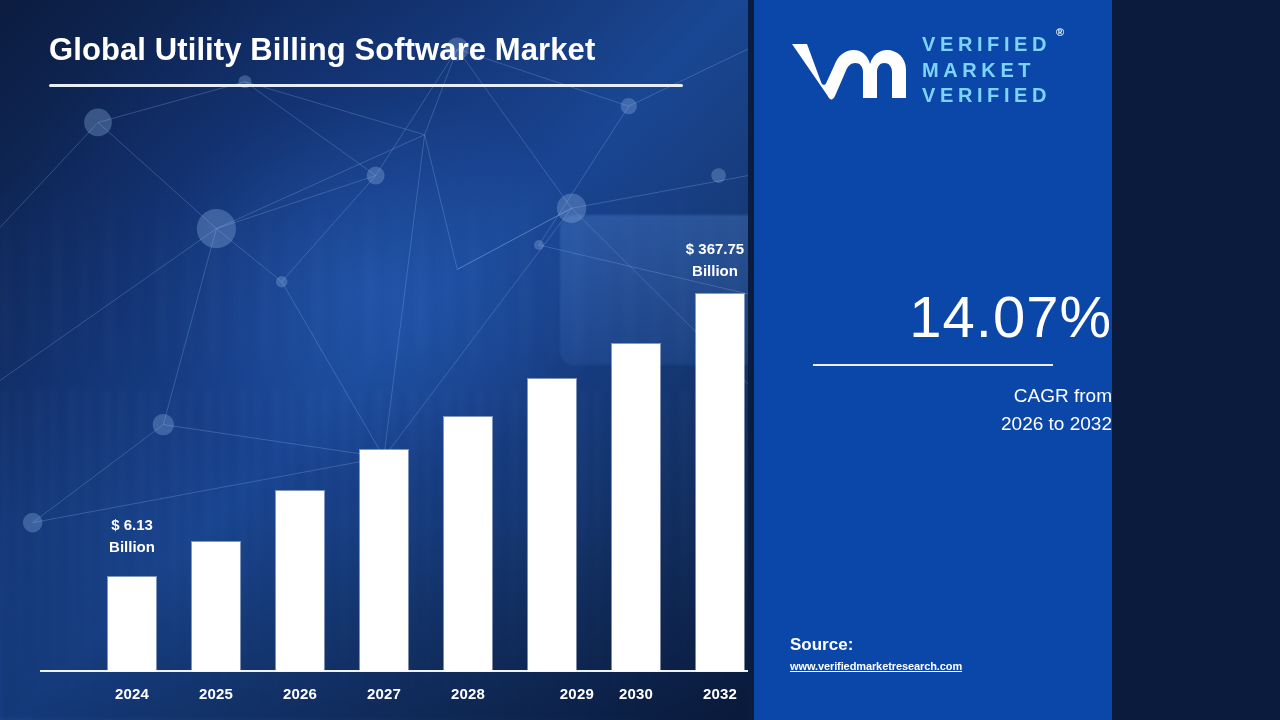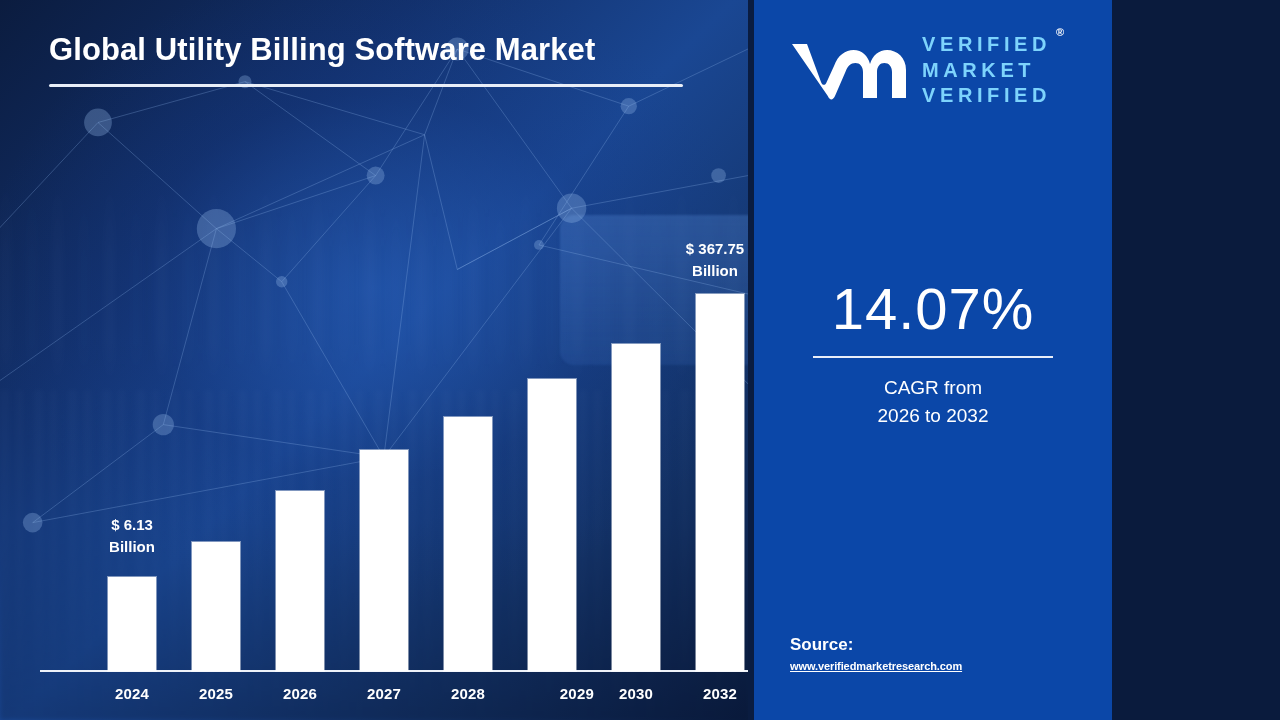--- a/index.html
+++ b/index.html
@@ -104,21 +104,21 @@
   }
   #logo { position:absolute; left:36px; top:30px; display:flex; align-items:center; gap:14px; }
   #logo-mark { width:118px; height:62px; }
   #logo-text { position:relative; padding-top:2px; }
   .logo-line {
     font-size:20px; font-weight:700; letter-spacing:4.6px; line-height:1.28; color:#7dd3fc;
   }
   #logo-reg {
     position:absolute; right:-13px; top:-4px; font-size:11px; font-weight:700;
   }
-  #cagr-block { position:absolute; left:0; right:0; top:280px; text-align:center; }
+  #cagr-block { position:absolute; left:0; right:0; top:288px; text-align:right; }
   #cagr-value { font-size:58px; font-weight:300; letter-spacing:1px; line-height:1; }
   #cagr-rule { margin:18px auto 0; width:240px; height:2px; background:#e9eef9; }
   #cagr-caption { margin-top:16px; font-size:19px; line-height:1.45; font-weight:400; }
   #source-block { position:absolute; left:36px; bottom:46px; }
   #source-label { font-size:17px; font-weight:700; line-height:1.5; }
   #source-url { font-size:11px; font-weight:700; line-height:1.5; letter-spacing:-.1px;text-decoration:underline; }
 </style>
 </head>
 <body>
 

